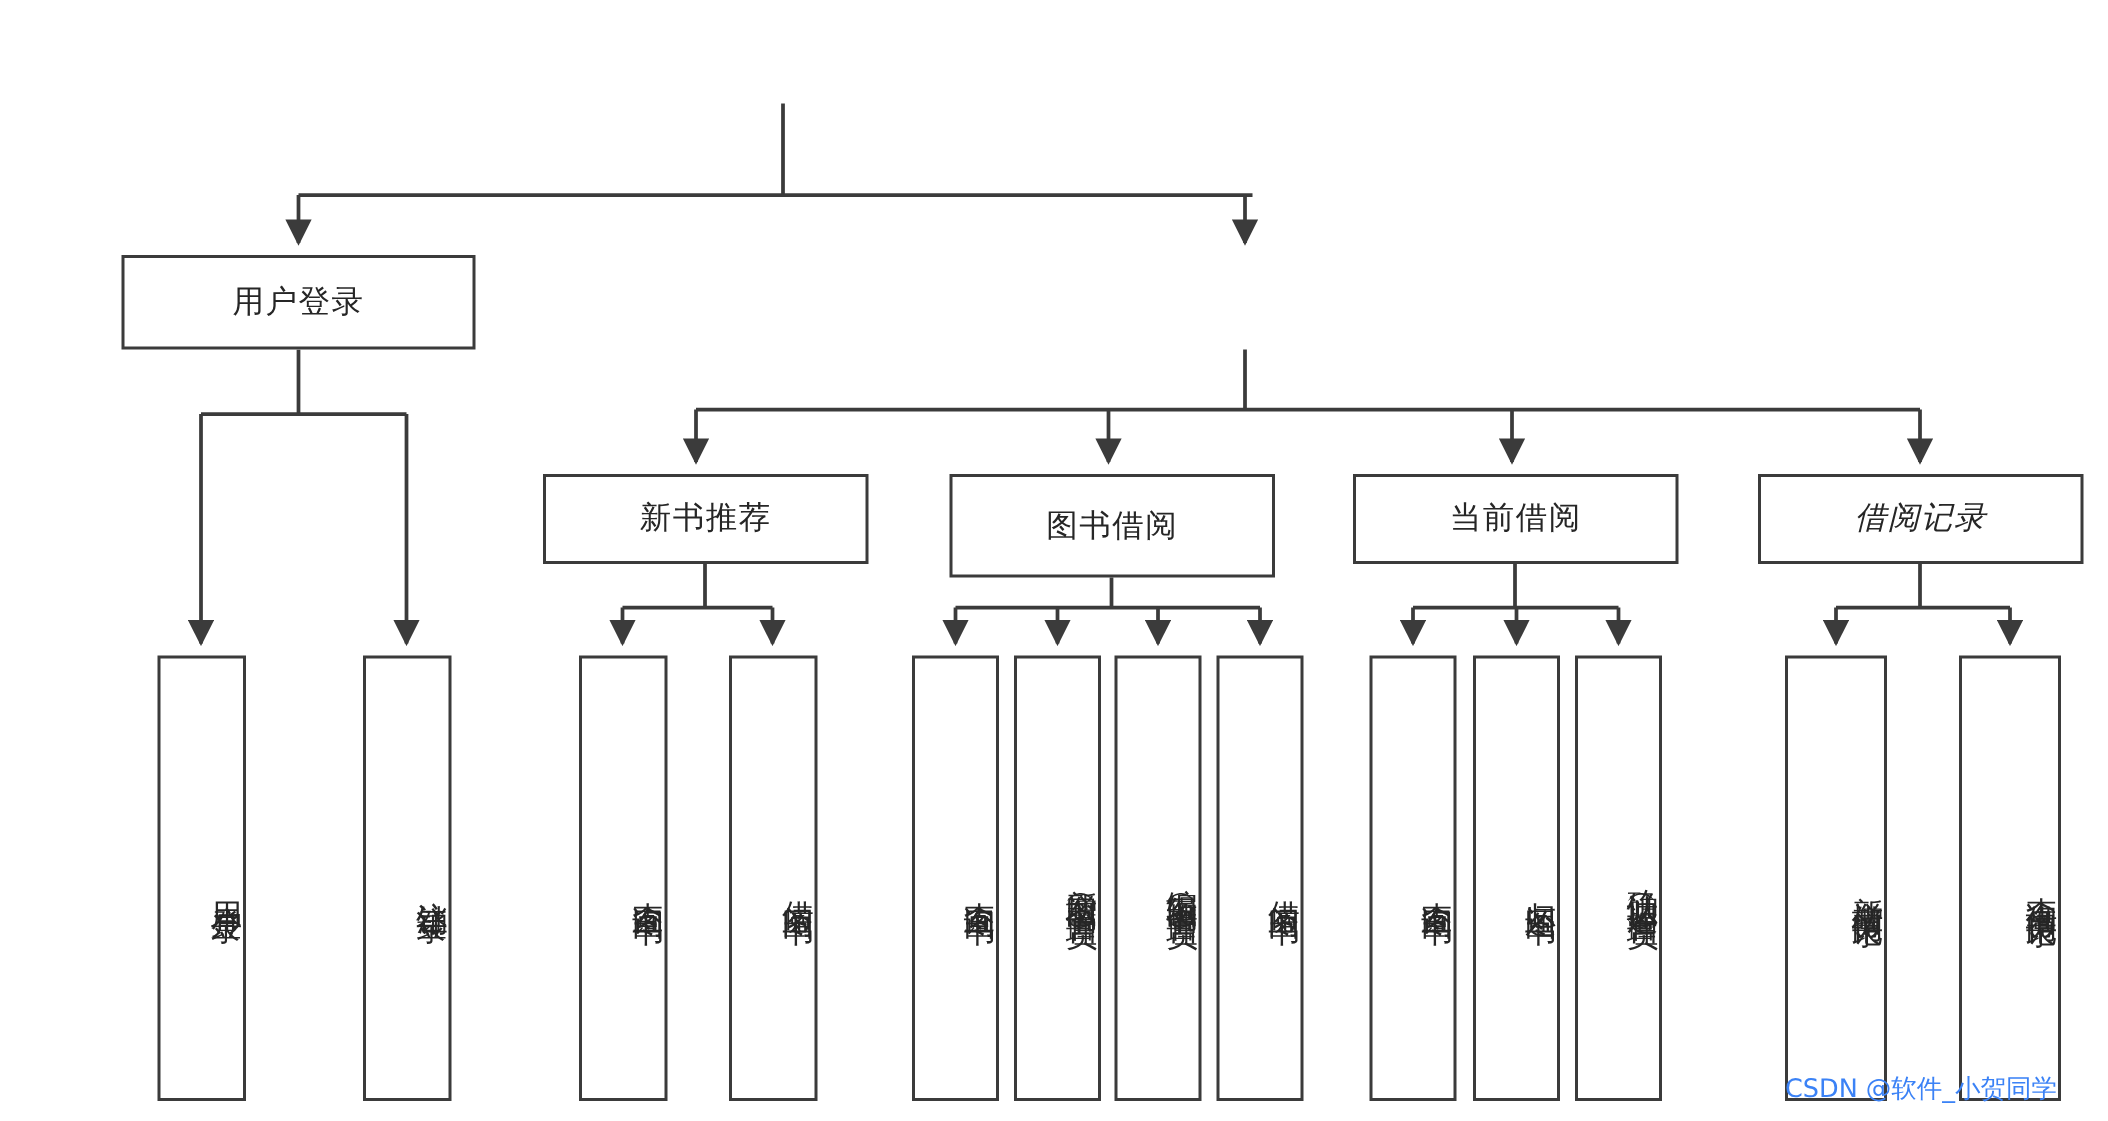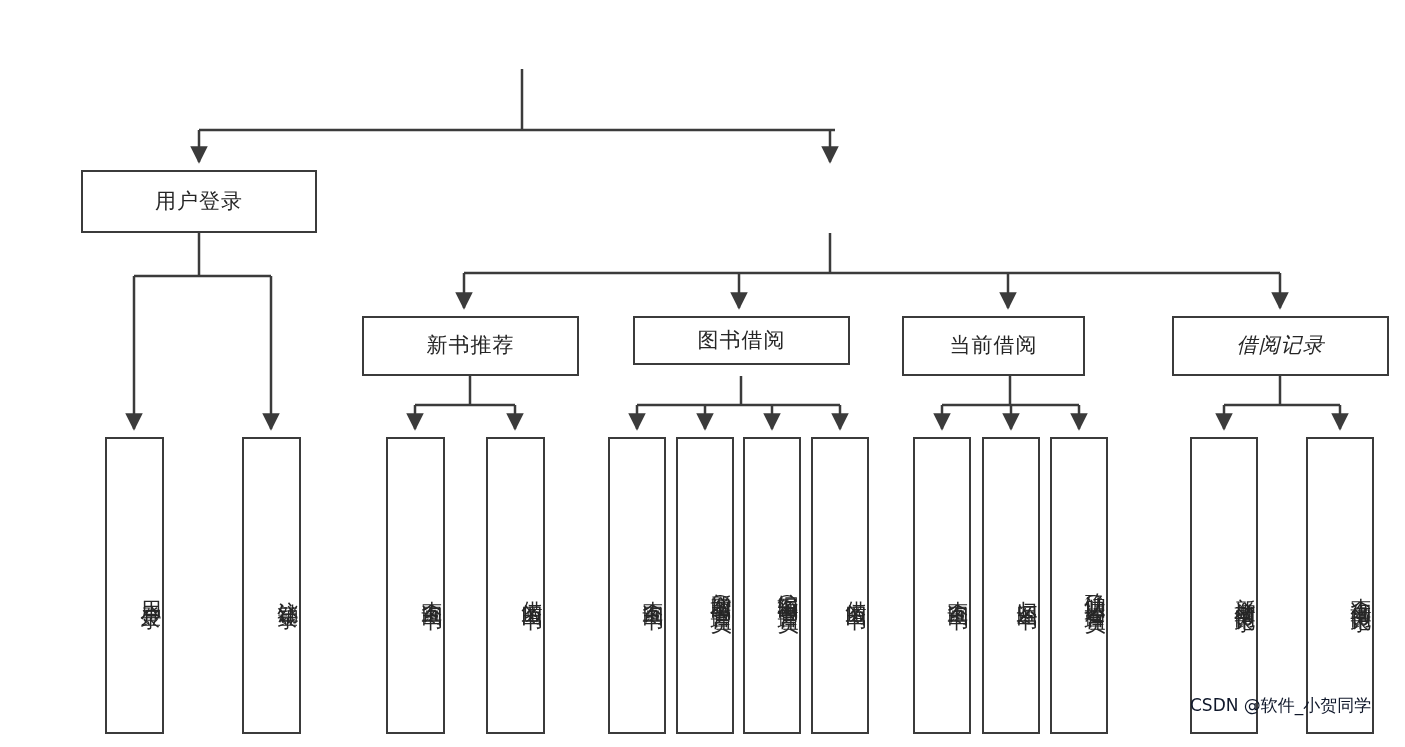--- a/index.html
+++ b/index.html
@@ -48,23 +48,23 @@
     position: absolute;
     left: 0;
     top: 0;
     width: 1405px;
     height: 747px;
     pointer-events: none;
   }
   .watermark {
     position: absolute;
     left: 1190px;
-    top: 694px;
+    top: 714px;
     font-size: 17px;
-    color: #0f172a;
+    color: #3b82f6;
     white-space: nowrap;
     font-family: "DejaVu Sans", "Liberation Sans", sans-serif;
   }
 </style>
 </head>
 <body>
 
 <div id="canvas">
 
   <svg id="wires" viewBox="0 0 1405 747">
@@ -118,24 +118,24 @@
   </svg>
 
 
   <div class="node horiz" style="left:81px; top:170px; width:236px; height:63px;">
     <span>用户登录</span>
   </div>
 
   <div class="node horiz" style="left:362px; top:316px; width:217px; height:60px;">
     <span>新书推荐</span>
   </div>
-  <div class="node horiz" style="left:633px; top:316px; width:217px; height:49px;">
+  <div class="node horiz" style="left:633px; top:316px; width:217px; height:69px;">
     <span>图书借阅</span>
   </div>
-  <div class="node horiz" style="left:902px; top:316px; width:183px; height:60px;">
+  <div class="node horiz" style="left:902px; top:316px; width:217px; height:60px;">
     <span>当前借阅</span>
   </div>
   <div class="node horiz" style="left:1172px; top:316px; width:217px; height:60px;font-style:italic;">
     <span>借阅记录</span>
   </div>
 
   <div class="node vert" style="left:105px; top:437px; width:59px; height:297px;">
     <span>用户登录</span>
   </div>
   <div class="node vert" style="left:242px; top:437px; width:59px; height:297px;">

